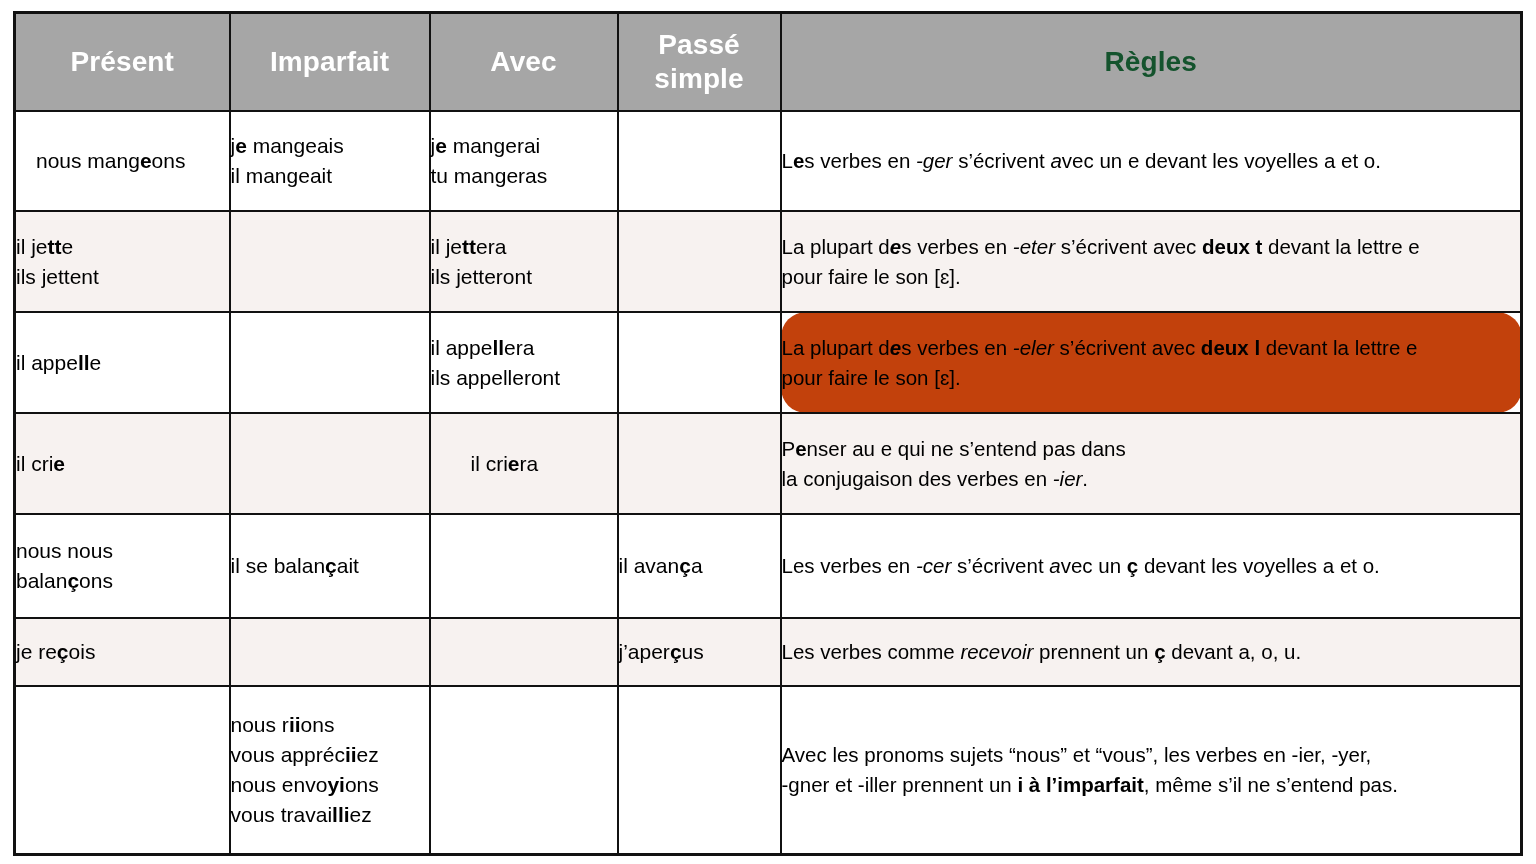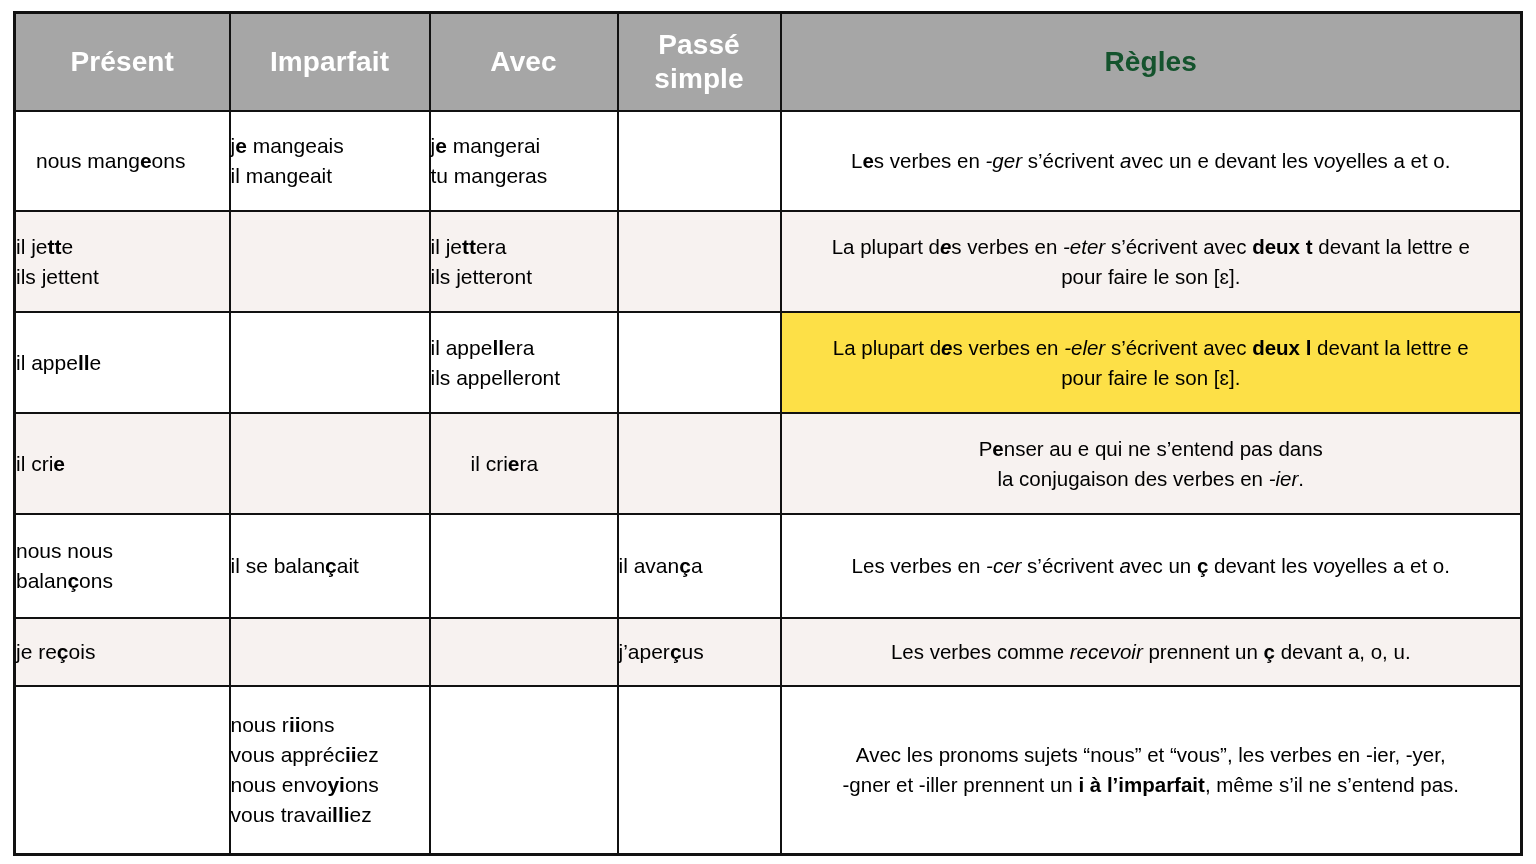--- a/index.html
+++ b/index.html
@@ -60,21 +60,21 @@
   tbody tr.row-white td { background: #ffffff; }
   tbody tr.row-tint  td { background: #f7f2f0; }
 
   td.cell-conj {
     text-align: left;
     padding: 10px 16px;
     font-size: 21px;
     line-height: 1.42;
   }
   td.cell-regle {
-    text-align: center;
+    text-align: left;
     padding: 10px 22px;
     font-size: 20.5px;
     line-height: 1.45;
   }
 
   
   tr.r1 td { height: 98px; }
   tr.r2 td { height: 99px; }
   tr.r3 td { height: 99px; }
   tr.r4 td { height: 99px; }
@@ -145,21 +145,21 @@
       <tr class="r3 row-white">
         <td class="cell-conj" style="background: rgb(255, 255, 255); border-color: rgb(17, 17, 17);">
             <span class="line">il appe<b>ll</b>e</span>
           </td>
         <td class="cell-conj" style="background: rgb(255, 255, 255); border-color: rgb(17, 17, 17);"></td>
         <td class="cell-conj" style="background: rgb(255, 255, 255); border-color: rgb(17, 17, 17);">
             <span class="line">il appe<b>ll</b>era</span>
             <span class="line">ils appelleront</span>
           </td>
         <td class="cell-conj" style="background: rgb(255, 255, 255); border-color: rgb(17, 17, 17);"></td>
-        <td class="cell-regle" style="background: #fde047; border-color: rgb(17, 17, 17);">
+        <td class="cell-regle" style="background: #c2410c; border-color: rgb(17, 17, 17); border-radius: 25px;">
             <span class="line">La plupart d<span class="bi">e</span>s verbes en <i>-eler</i> s’écrivent avec <b>deux l</b> devant la lettre e</span>
             <span class="line">pour faire le son [ɛ].</span>
           </td>
       </tr>
       <tr class="r4 row-tint">
         <td class="cell-conj" style="background: rgb(247, 242, 240); border-color: rgb(17, 17, 17);">
             <span class="line">il cri<b>e</b></span>
           </td>
         <td class="cell-conj" style="background: rgb(247, 242, 240); border-color: rgb(17, 17, 17);"></td>
         <td class="cell-conj" style="background: rgb(247, 242, 240); border-color: rgb(17, 17, 17); padding-left: 40px;">

